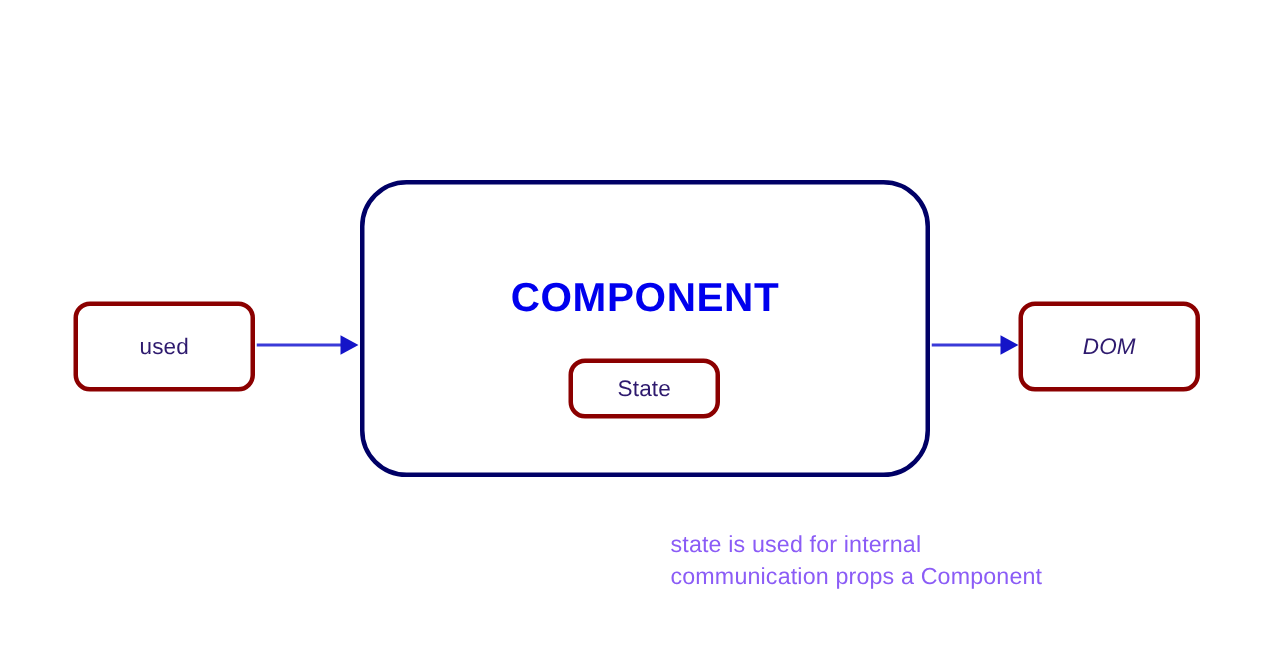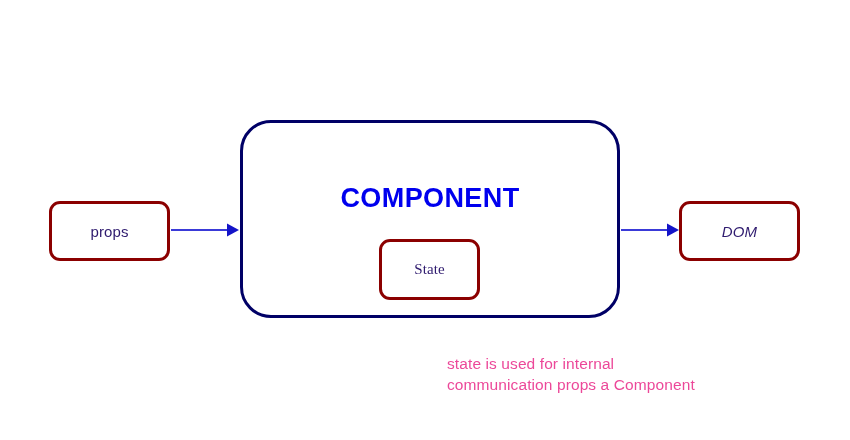--- a/index.html
+++ b/index.html
@@ -61,22 +61,21 @@
     width: 121px;
     height: 60px;
     font-style: italic;
   }
 
   
   #state-box {
     left: 379px;
     top: 239px;
     width: 101px;
-    height: 61px;
-    font-family: Liberation Serif, serif;
+    height: 40px;
   }
 
   
   #component-box {
     position: absolute;
     box-sizing: border-box;
     left: 240px;
     top: 120px;
     width: 380px;
     height: 198px;
@@ -115,37 +114,37 @@
     top: 222px;
     width: 58px;
   }
 
   
   #caption {
     position: absolute;
     left: 447px;
     top: 353px;
     width: 360px;
-    color: #ec4899;
+    color: #8b5cf6;
     font-size: 15.5px;
     line-height: 21px;
     letter-spacing: 0.1px;
   }
   #caption .caption-line {
     display: block;
     white-space: nowrap;
   }
 </style>
 </head>
 <body>
 
 <div id="canvas">
 
   <div id="props-box" class="node box-red">
-    <span class="node-label">props</span>
+    <span class="node-label">used</span>
   </div>
 
   <div id="arrow-props-to-component" class="arrow">
     <svg width="68" height="16" viewBox="0 0 68 16" xmlns="http://www.w3.org/2000/svg">
       <line x1="0" y1="8" x2="57" y2="8" stroke="#3A3AD8" stroke-width="2"></line>
       <polygon points="56,1.5 68,8 56,14.5" fill="#1414C8"></polygon>
     </svg>
   </div>
 
   <div id="component-box">

